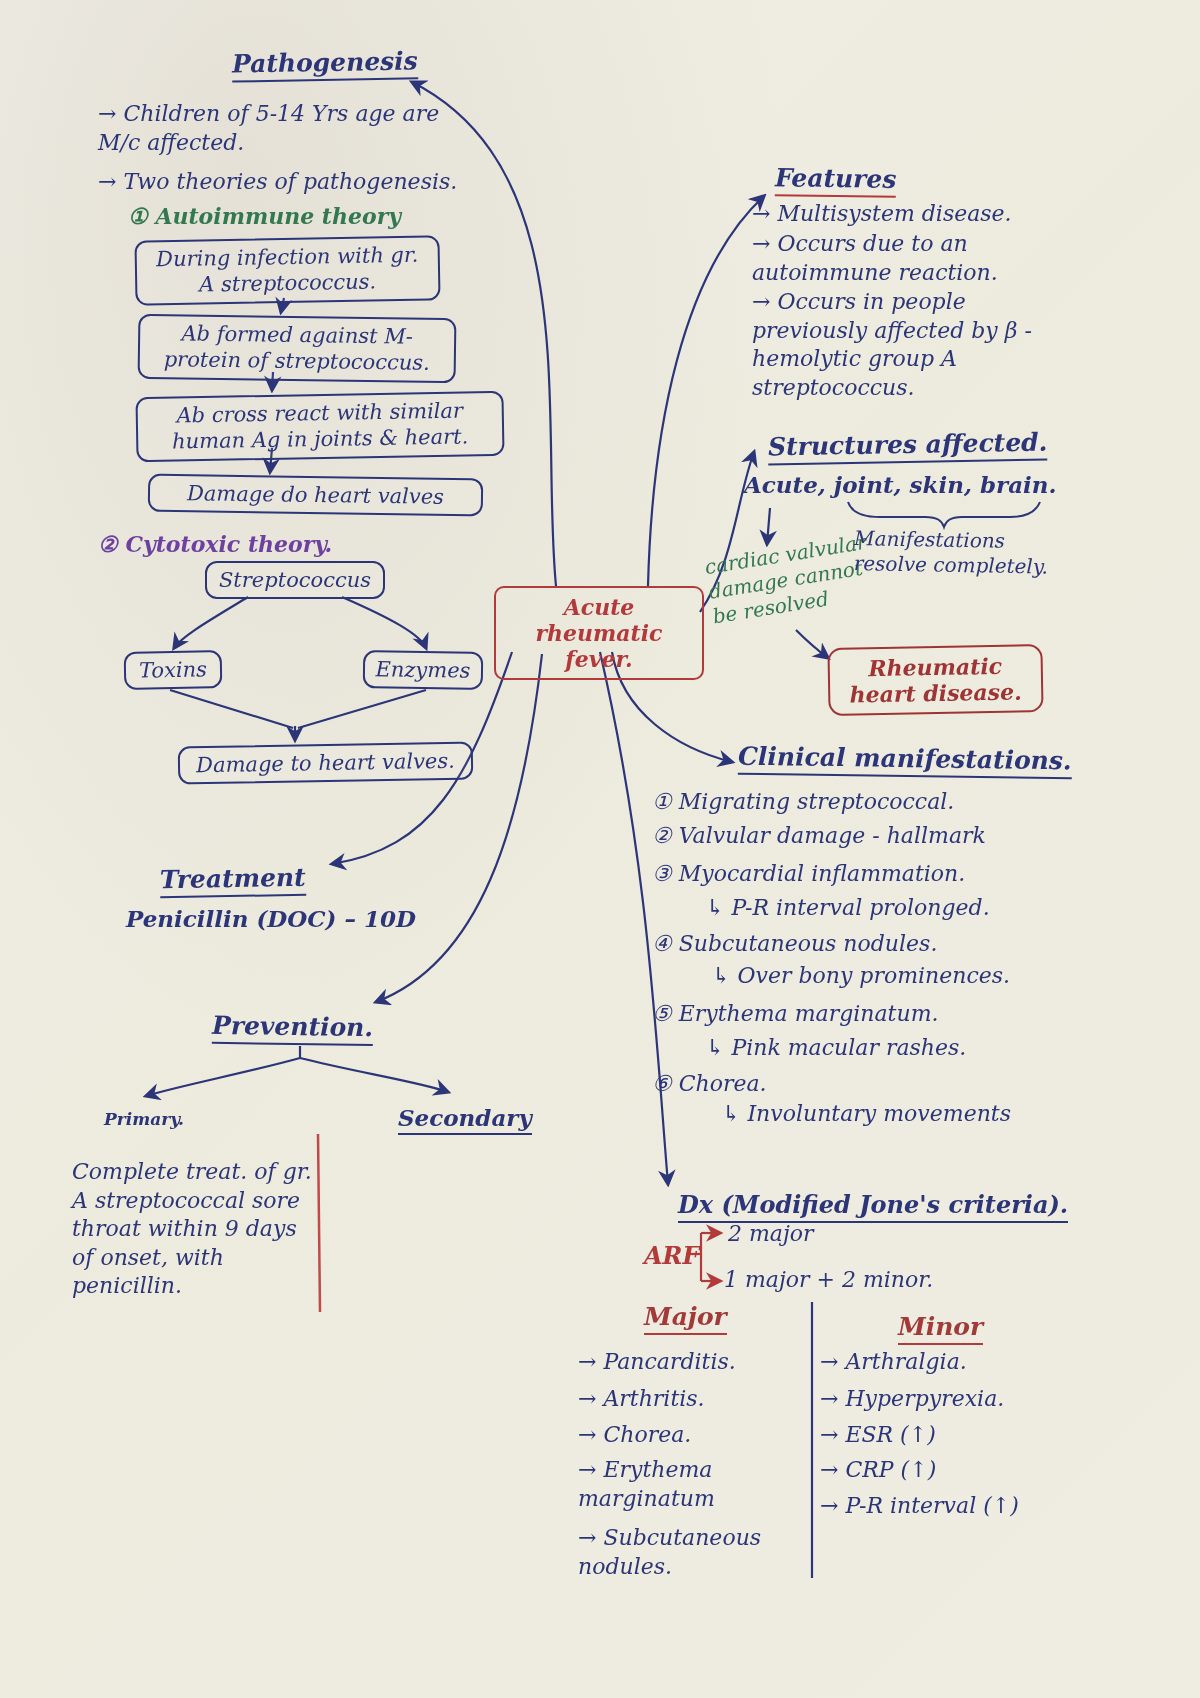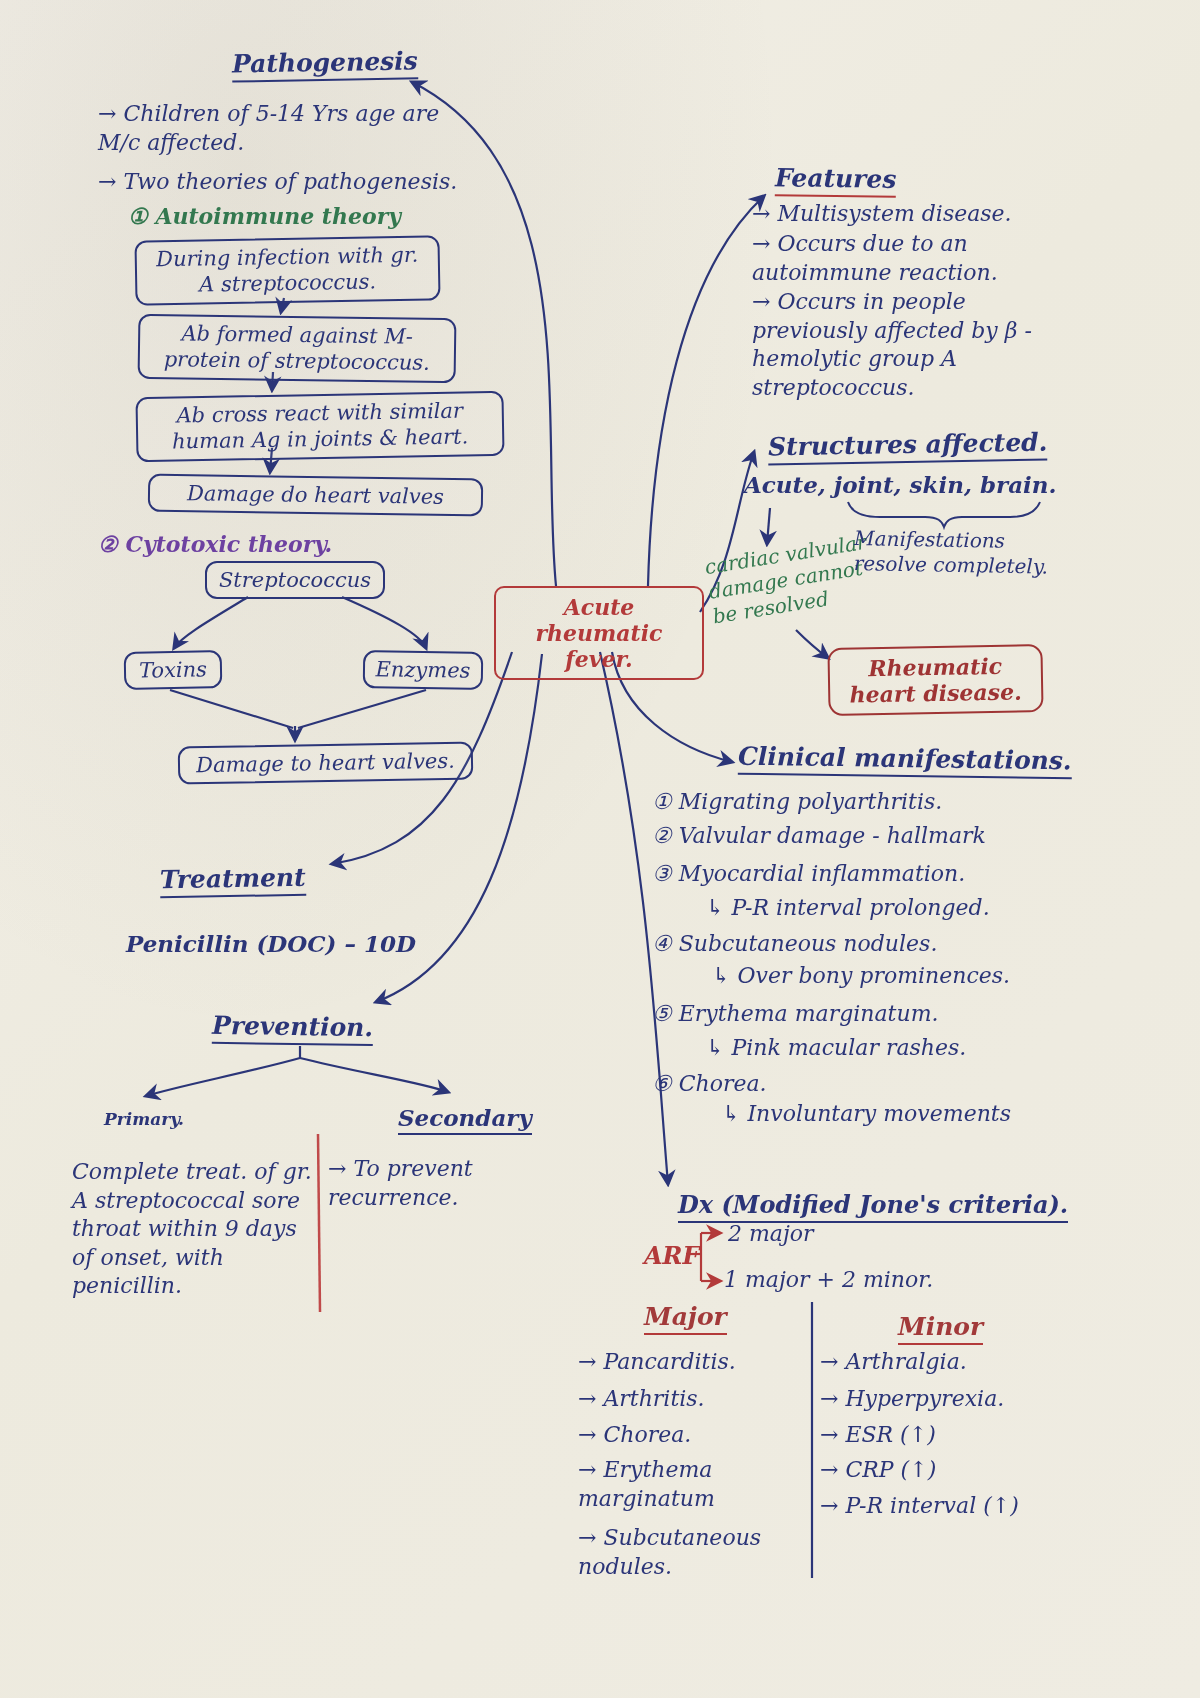--- a/index.html
+++ b/index.html
@@ -119,39 +119,38 @@
   <div class="abs hand" style="left:752px; top:230px; width:290px;">→ Occurs due to an autoimmune reaction.</div>
   <div class="abs hand" style="left:752px; top:288px; width:300px;">→ Occurs in people previously affected by β - hemolytic group A streptococcus.</div>
 
   <span class="abs title tilt-l" style="left:768px; top:430px;">Structures affected.</span>
   <div class="abs hand bold" style="left:744px; top:470px; width:320px; font-size:23px;">Acute, joint, skin, brain.</div>
   <div class="abs small green" style="left:708px; top:542px; width:165px; transform:rotate(-9deg);">cardiac valvular damage cannot be resolved</div>
   <div class="abs small" style="left:854px; top:528px; width:215px; transform:rotate(1deg);">Manifestations resolve completely.</div>
   <div class="abs rhd-box" style="left:828px; top:646px; width:215px;">Rheumatic heart disease.</div>
 
   <span class="abs title tilt-r" style="left:738px; top:744px;">Clinical manifestations.</span>
-  <div class="abs hand" style="left:652px; top:788px; width:430px;">① Migrating polyarthritis.</div>
+  <div class="abs hand" style="left:652px; top:788px; width:430px;">① Migrating streptococcal.</div>
   <div class="abs hand" style="left:652px; top:822px; width:430px;">② Valvular damage - hallmark</div>
   <div class="abs hand" style="left:652px; top:860px; width:430px;">③ Myocardial inflammation.</div>
   <div class="abs hand" style="left:706px; top:894px; width:400px;">↳ P-R interval prolonged.</div>
   <div class="abs hand" style="left:652px; top:930px; width:430px;">④ Subcutaneous nodules.</div>
   <div class="abs hand" style="left:712px; top:962px; width:400px;">↳ Over bony prominences.</div>
   <div class="abs hand" style="left:652px; top:1000px; width:430px;">⑤ Erythema marginatum.</div>
   <div class="abs hand" style="left:706px; top:1034px; width:400px;">↳ Pink macular rashes.</div>
   <div class="abs hand" style="left:652px; top:1070px; width:430px;">⑥ Chorea.</div>
   <div class="abs hand" style="left:722px; top:1100px; width:400px;">↳ Involuntary movements</div>
 
   <span class="abs title tilt-l" style="left:160px; top:864px;">Treatment</span>
-  <div class="abs hand bold" style="left:126px; top:904px; width:330px; font-size:23px;margin-top:25px;">Penicillin (DOC) – 10D</div>
+  <div class="abs hand bold" style="left:126px; top:904px; width:330px; font-size:23px;">Penicillin (DOC) – 10D</div>
 
   <span class="abs title tilt-r" style="left:212px; top:1012px;">Prevention.</span>
   <div class="abs hand bold" style="left:104px; top:1108px; font-size:17px;">Primary.</div>
   <span class="abs title" style="left:398px; top:1104px; font-size:23px;">Secondary</span>
   <div class="abs hand" style="left:72px; top:1158px; width:245px;">Complete treat. of gr. A streptococcal sore throat within 9 days of onset, with penicillin.</div>
-  <div class="abs hand" style="left:328px; top:1155px; width:190px;">→ To prevent recurrence.</div>
 
   <span class="abs title" style="left:678px; top:1174px; font-size:24px;margin-top:16px;">Dx (Modified Jone's criteria).</span>
   <div class="abs hand red bold" style="left:644px; top:1240px; font-size:24px;">ARF</div>
   <div class="abs hand" style="left:728px; top:1220px; width:200px;">2 major</div>
   <div class="abs hand" style="left:724px; top:1266px; width:260px;">1 major + 2 minor.</div>
 
   <span class="abs title maroon" style="left:644px; top:1302px; border-bottom-color:#b33a3a;">Major</span>
   <span class="abs title maroon" style="left:898px; top:1312px; border-bottom-color:#b33a3a;">Minor</span>
 
   <div class="abs hand" style="left:578px; top:1348px; width:210px;">→ Pancarditis.</div>

